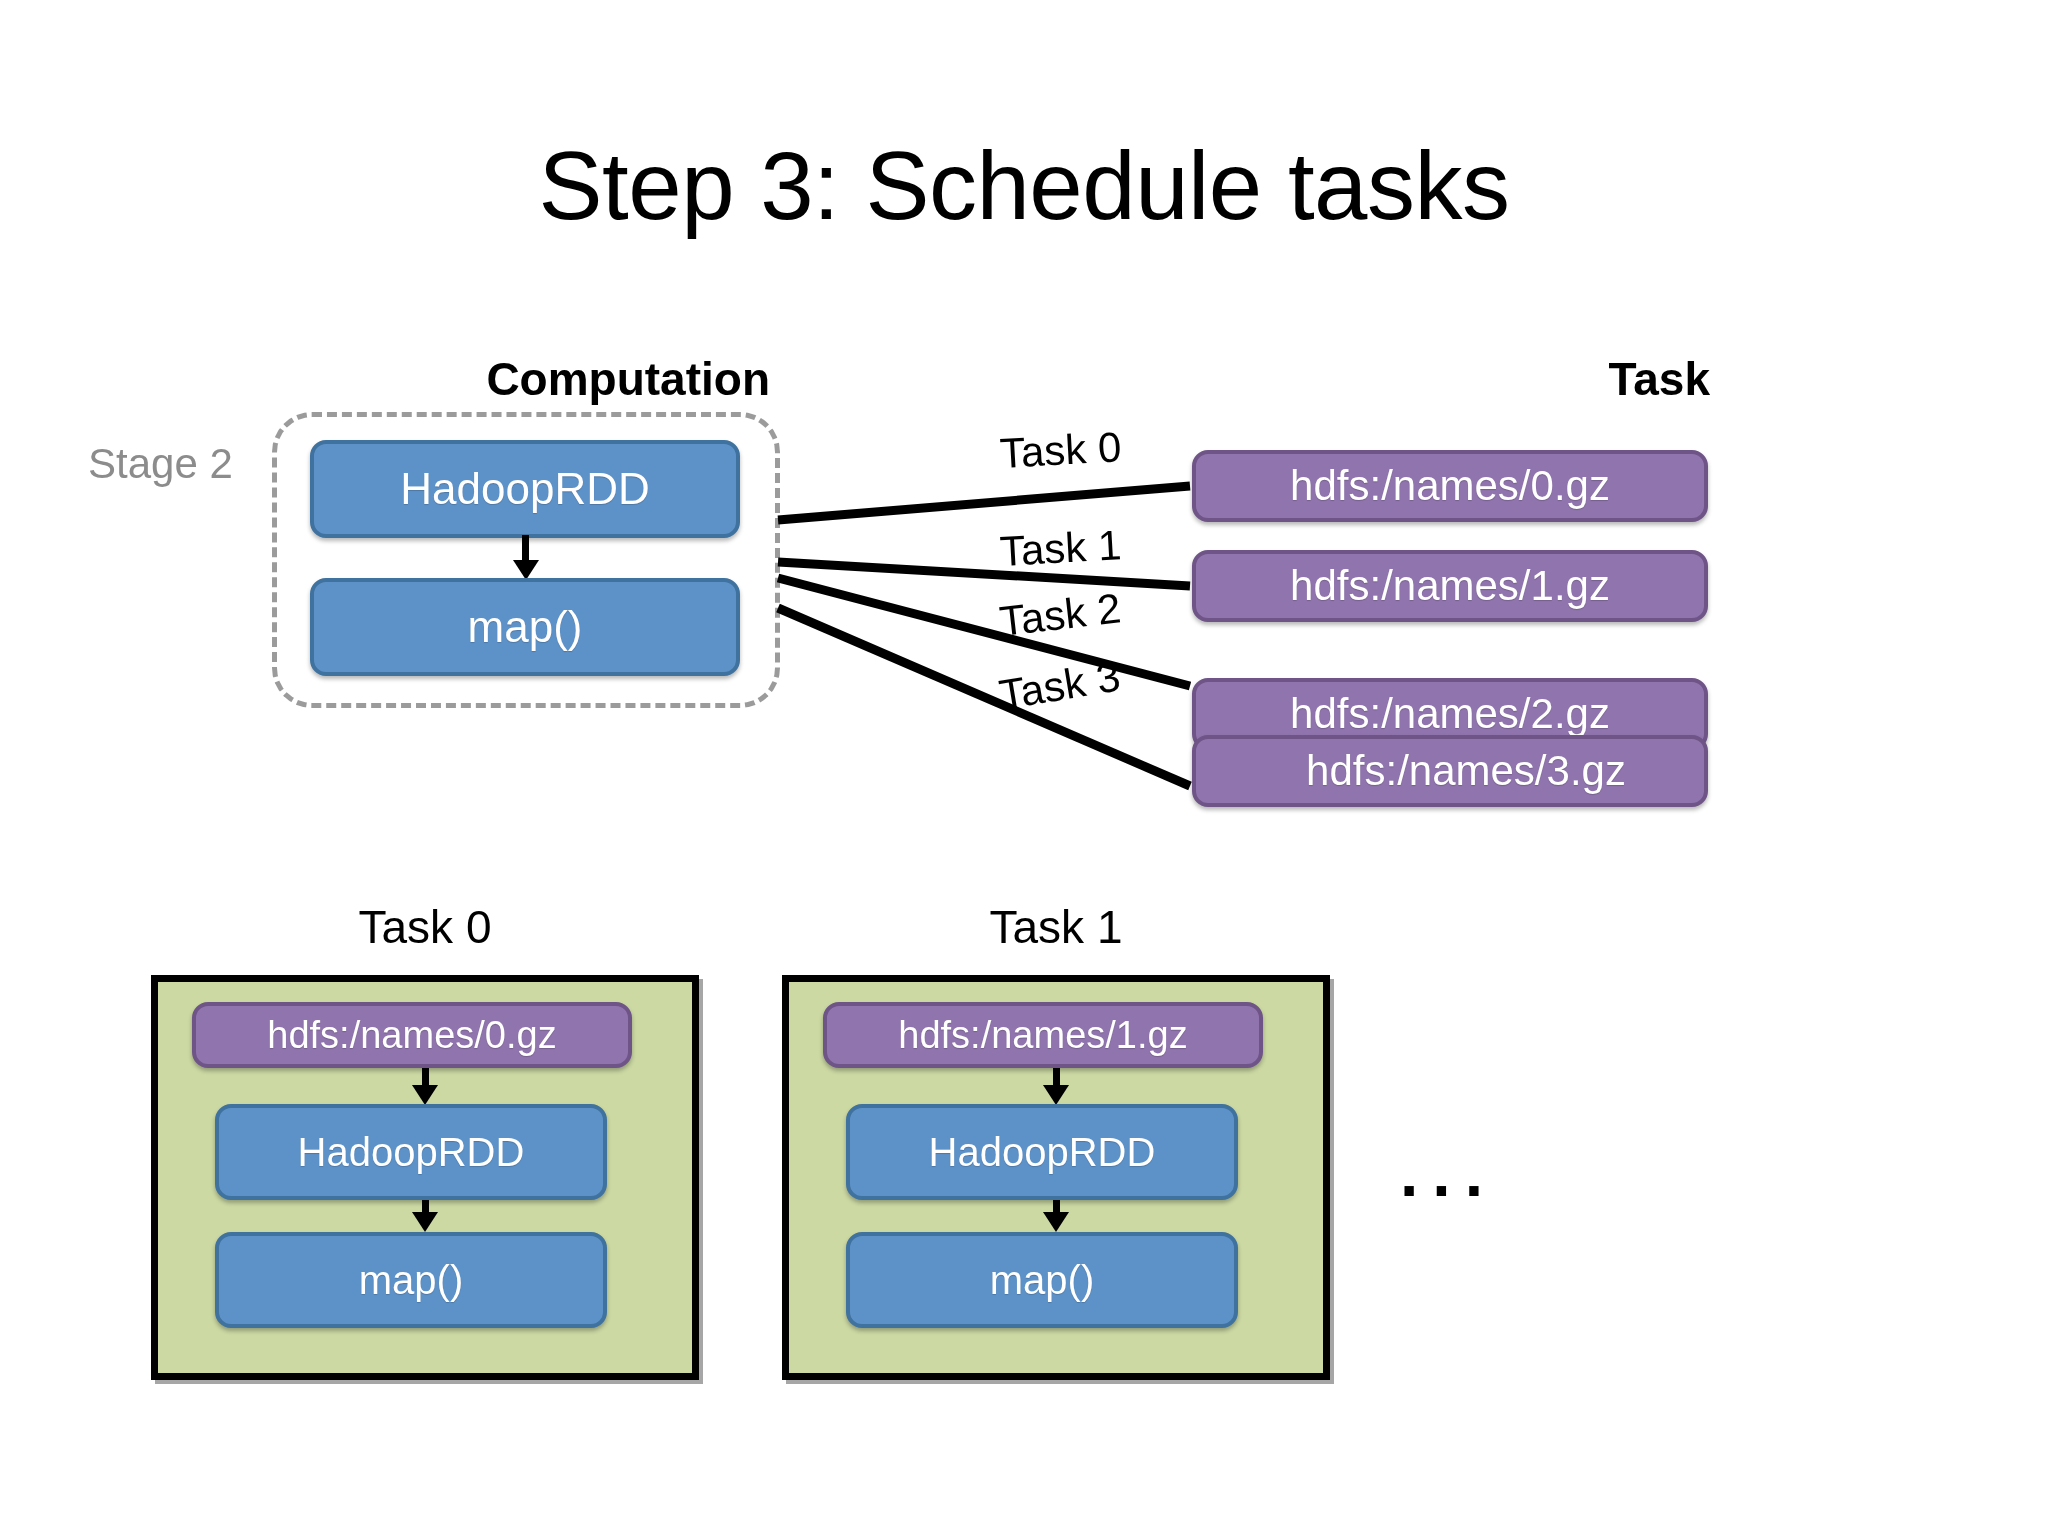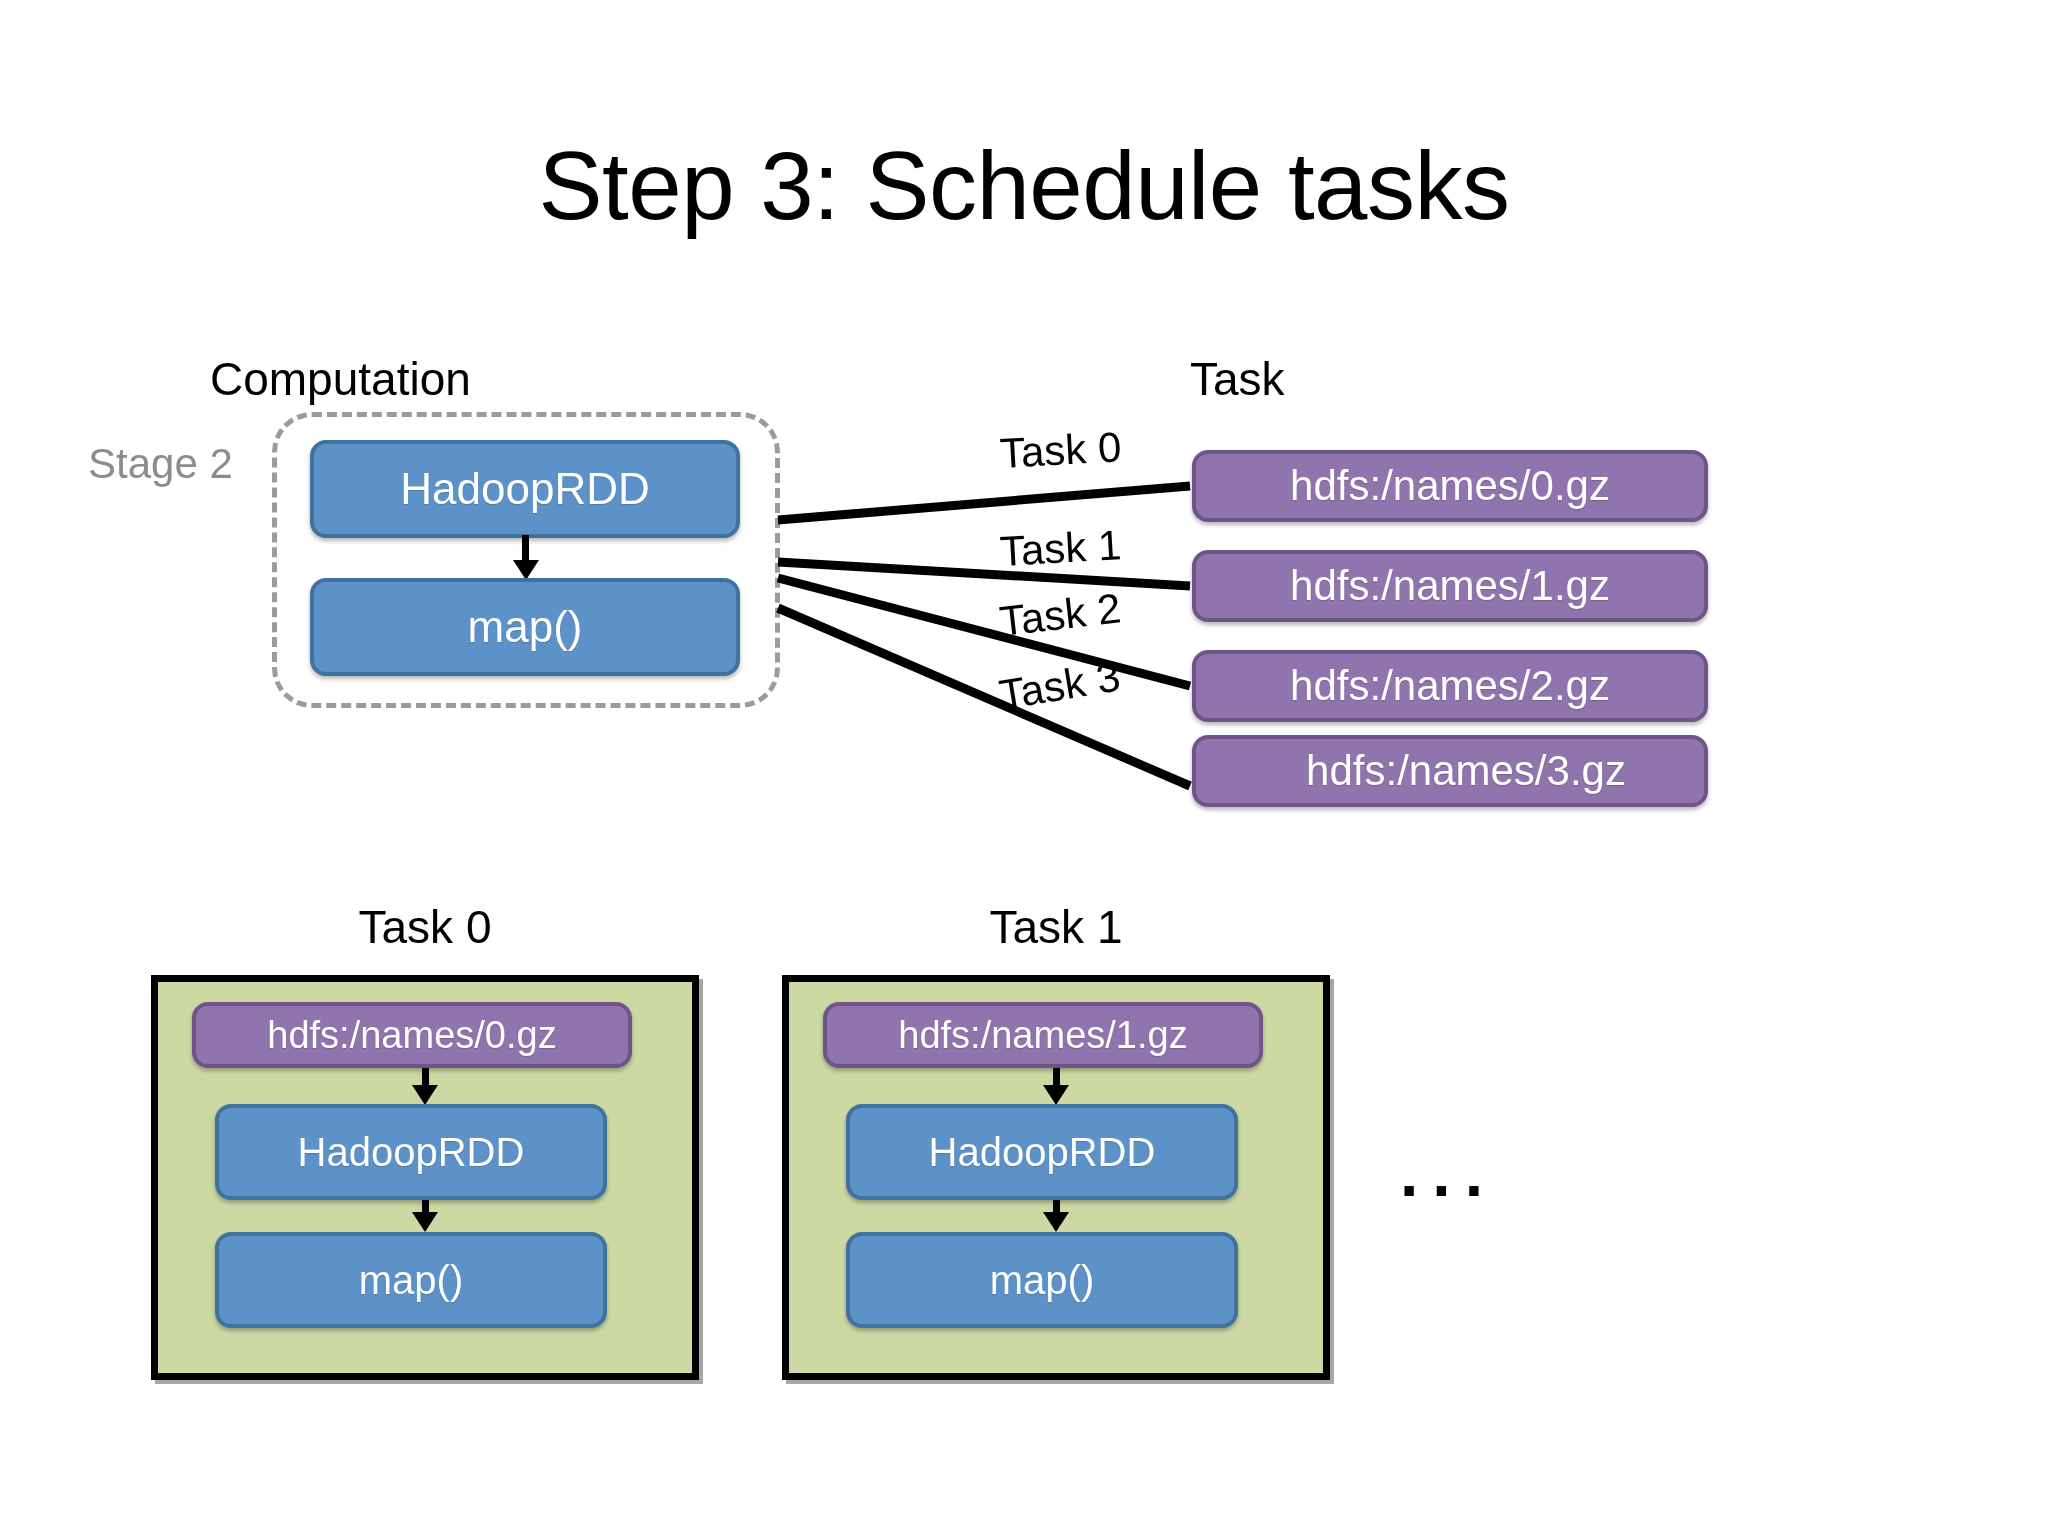--- a/index.html
+++ b/index.html
@@ -38,22 +38,22 @@
     white-space: nowrap;
     margin-top: 16px;
   }
 
   
   .col-header {
     position: absolute;
     font-size: 46px;
     color: #000000;
     white-space: nowrap;
-    text-align: left;
-    font-weight: 400;
+    text-align: right;
+    font-weight: 700;
   }
   #header-computation { left: 210px; top: 352px; width: 560px; }
   #header-data        { left: 1190px; top: 352px; width: 520px; }
 
   
   #stage1-label {
     position: absolute;
     left: 88px;
     top: 440px;
     font-size: 42px;
@@ -128,21 +128,21 @@
 
   
   .data-node {
     left: 1192px;
     width: 516px;
     height: 72px;
     font-size: 42px;
   }
   #data-node-0 { top: 450px; }
   #data-node-1 { top: 550px; }
-  #data-node-2 { top: 650px; }
+  #data-node-2 { top: 678px; }
   #data-node-3 { top: 735px; padding-left: 32px; }
 
   
   #connectors {
     position: absolute;
     left: 0; top: 0;
     width: 2048px;
     height: 1536px;
     pointer-events: none;
   }

